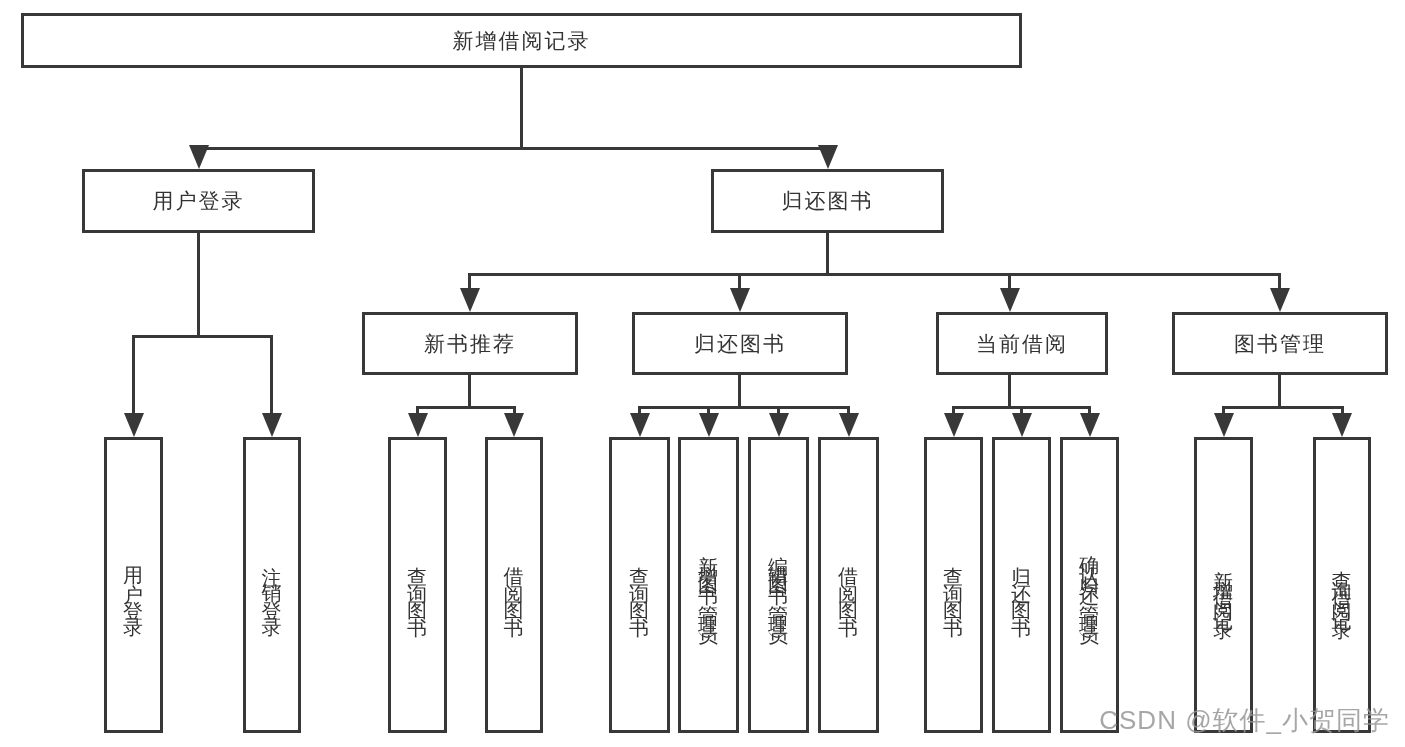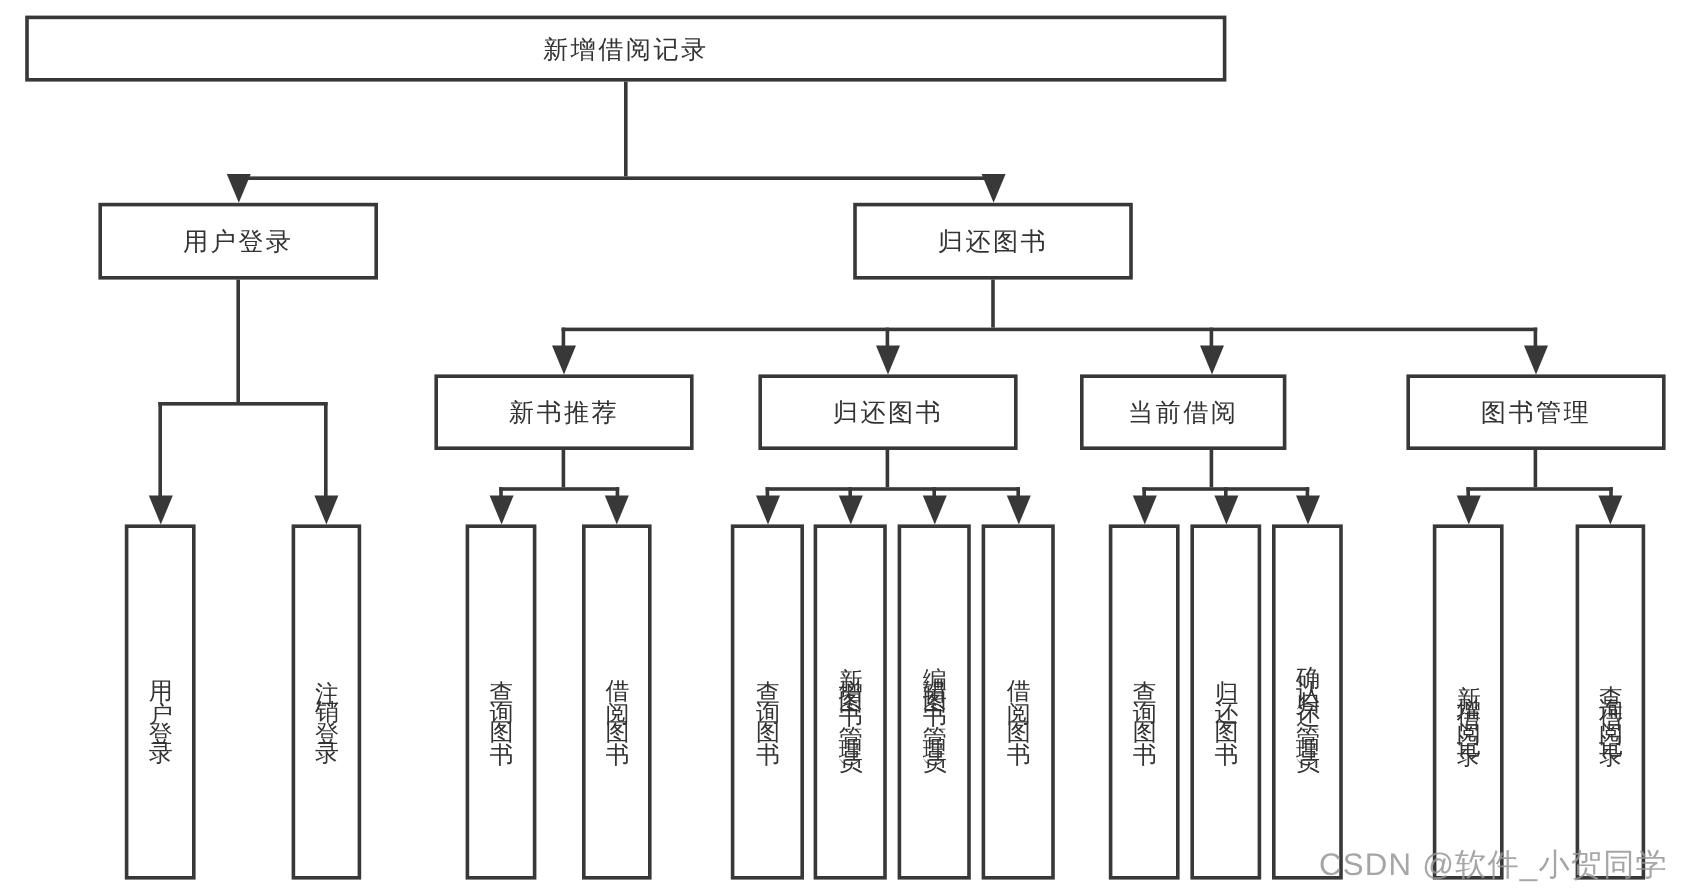--- a/index.html
+++ b/index.html
@@ -53,21 +53,21 @@
 
 <div id="stage">
 
   <div class="box" style="left:21px;top:13px;width:1001px;height:55px">新增借阅记录</div>
 
   <div class="box" style="left:82px;top:169px;width:233px;height:64px">用户登录</div>
   <div class="box" style="left:711px;top:169px;width:233px;height:64px">归还图书</div>
 
   <div class="box" style="left:362px;top:312px;width:216px;height:63px">新书推荐</div>
   <div class="box" style="left:632px;top:312px;width:216px;height:63px">归还图书</div>
-  <div class="box" style="left:900px;top:312px;width:172px;height:63px">当前借阅</div>
+  <div class="box" style="left:936px;top:312px;width:172px;height:63px">当前借阅</div>
   <div class="box" style="left:1172px;top:312px;width:216px;height:63px">图书管理</div>
 
   <div class="box vbox" style="left:104px;top:437px;width:59px;height:296px">用户登录</div>
   <div class="box vbox" style="left:243px;top:437px;width:58px;height:296px">注销登录</div>
 
   <div class="box vbox" style="left:388px;top:437px;width:59px;height:296px">查询图书</div>
   <div class="box vbox" style="left:485px;top:437px;width:58px;height:296px">借阅图书</div>
 
   <div class="box vbox" style="left:609px;top:437px;width:61px;height:296px">查询图书</div>
   <div class="box vbox tight" style="left:678px;top:437px;width:61px;height:296px">新增图书（管理员）</div>

